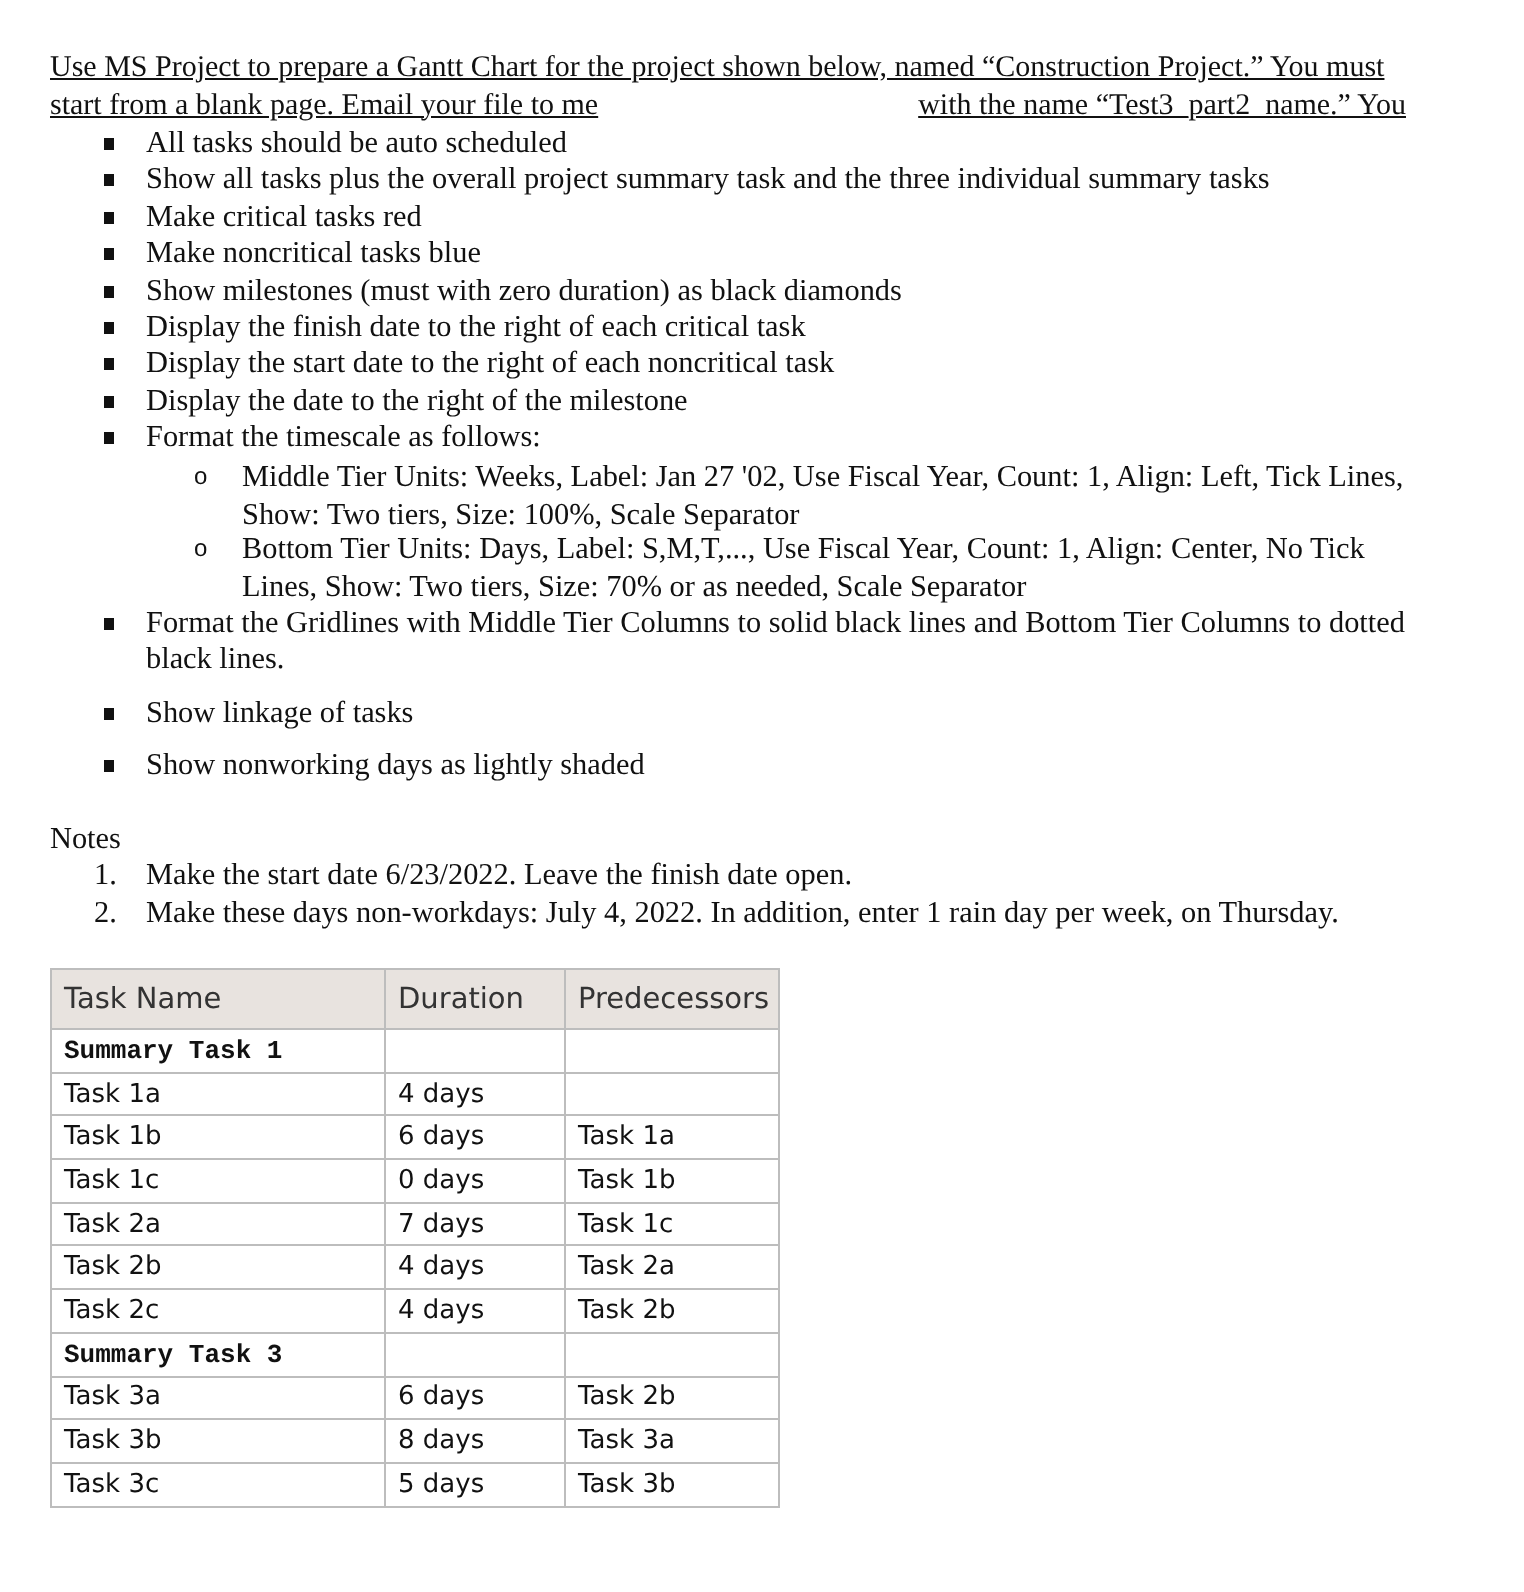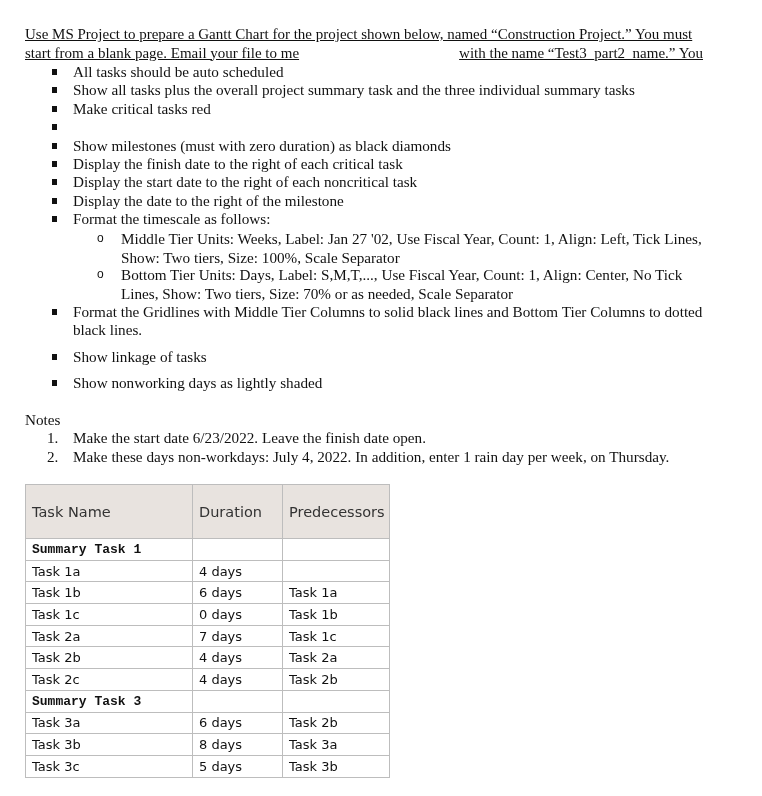--- a/index.html
+++ b/index.html
@@ -11,39 +11,39 @@
     .bullets { position: absolute; left: 0; top: 63px; width: 762px; }
     .b { position: absolute; left: 73px; font-size: 15.2px; line-height: 18.3px; width: 675px; }
     .b .dot { position: absolute; left: -21px; top: 6px; width: 5px; height: 6px; background: #111; }
     .sb { position: absolute; left: 121px; font-size: 15.2px; line-height: 19px; width: 625px; }
     .sb .o { position: absolute; left: -24px; top: 0; font-family: "Liberation Sans", sans-serif; font-size: 12px; }
     .notes-h { position: absolute; left: 25px; top: 411px; font-size: 15.2px; }
     .note { position: absolute; left: 73px; font-size: 15.2px; }
     .note .n { position: absolute; left: -26px; }
     table.tasks { position: absolute; left: 25px; top: 484px; border-collapse: collapse; font-family: "DejaVu Sans", sans-serif; font-size: 13px; color: #111; }
     table.tasks th, table.tasks td { border: 1px solid #bdbdbd; padding: 0 0 0 6px; text-align: left; vertical-align: middle; white-space: nowrap; }
-    table.tasks th { background: #e8e3df; font-weight: normal; height: 54px; font-size: 14.5px; color: #333; }
+    table.tasks th { background: #e8e3df; font-weight: normal; height: 30px; font-size: 14.5px; color: #333; }
     table.tasks td { height: 21.7px; }
     .c1 { width: 167px; } .c2 { width: 90px; } .c3 { width: 107px; }
     td.summary { font-weight: bold; padding-left: 17px; font-family: Liberation Mono, monospace; }
     td.sub { padding-left: 28px; }
   </style>
 </head>
 <body>
 
 <div class="intro">
   <div class="line">Use MS Project to prepare a Gantt Chart for the project shown below, named “Construction Project.” You must</div>
   <div class="line"><span>start from a blank page. Email your file to me</span><span class="gap"></span><span>with the name “Test3_part2_name.” You</span></div>
 </div>
 
 <div class="bullets">
   <div class="b" style="top:0px"><span class="dot"></span><span>All tasks should be auto scheduled</span></div>
   <div class="b" style="top:18.4px"><span class="dot"></span><span>Show all tasks plus the overall project summary task and the three individual summary tasks</span></div>
   <div class="b" style="top:36.8px"><span class="dot"></span><span>Make critical tasks red</span></div>
-  <div class="b" style="top:55.2px"><span class="dot"></span></div>
+  <div class="b" style="top:55.2px"><span class="dot"></span><span>Make noncritical tasks blue</span></div>
   <div class="b" style="top:73.6px"><span class="dot"></span><span>Show milestones (must with zero duration) as black diamonds</span></div>
   <div class="b" style="top:92px"><span class="dot"></span><span>Display the finish date to the right of each critical task</span></div>
   <div class="b" style="top:110.4px"><span class="dot"></span><span>Display the start date to the right of each noncritical task</span></div>
   <div class="b" style="top:128.8px"><span class="dot"></span><span>Display the date to the right of the milestone</span></div>
   <div class="b" style="top:147.2px"><span class="dot"></span><span>Format the timescale as follows:</span></div>
 
   <div class="sb" style="top:166px">
       <span class="o">o</span>
       <div>Middle Tier Units: Weeks, Label: Jan 27 '02, Use Fiscal Year, Count: 1, Align: Left, Tick Lines,</div>
       <div>Show: Two tiers, Size: 100%, Scale Separator</div>

